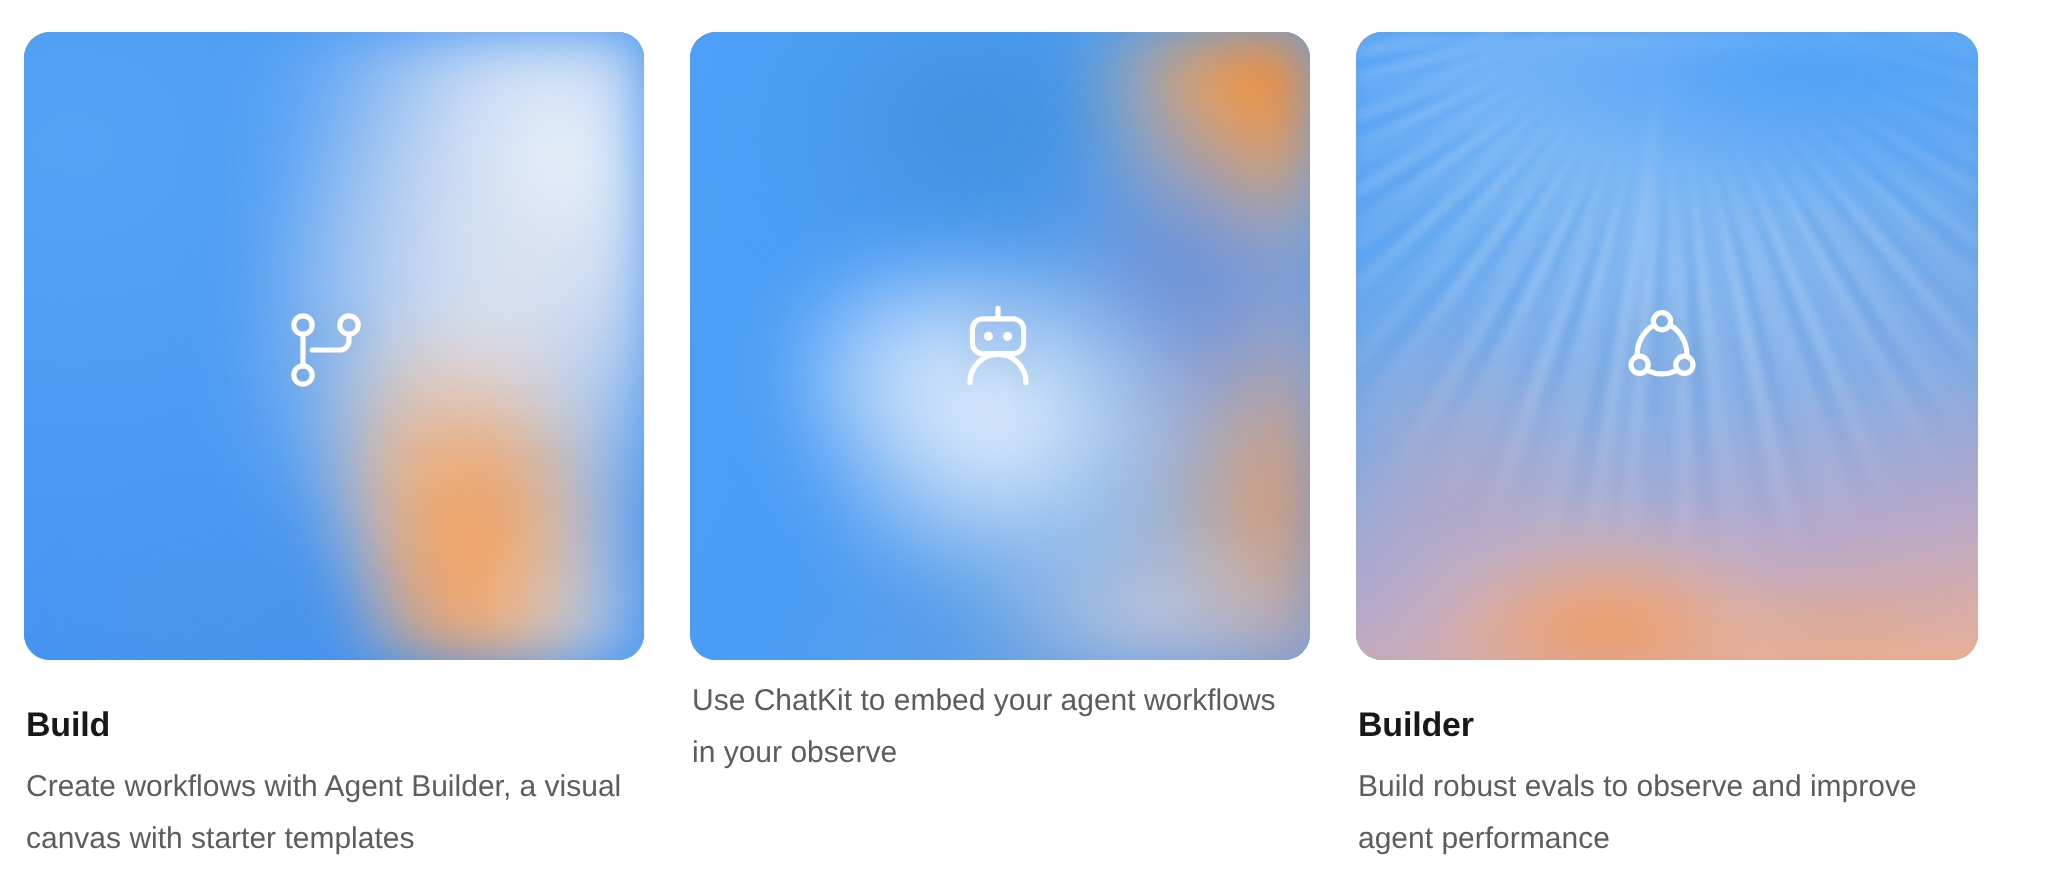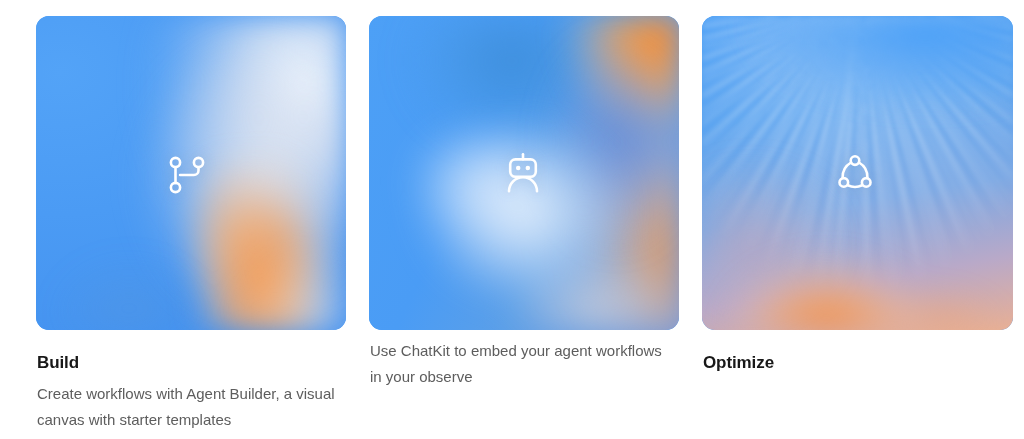--- a/index.html
+++ b/index.html
@@ -12,21 +12,21 @@
     height: 439px;
     font-family: "Liberation Sans", sans-serif;
     -webkit-font-smoothing: antialiased;
     overflow: hidden;
   }
 
   .feature-grid {
     display: grid;
     grid-template-columns: 310px 310px 311px;
     column-gap: 23px;
-    padding: 16px 0 0 36px;
+    padding: 16px 0 0 12px;
     box-sizing: border-box;
   }
 
   .feature-card {
     width: 100%;
   }
 
   .card-art {
     position: relative;
     width: 100%;
@@ -232,16 +232,17 @@
         <svg viewBox="0 0 44 44" fill="none" xmlns="http://www.w3.org/2000/svg">
           <circle cx="22" cy="8.6" r="4.3" stroke="currentColor" stroke-width="2.6"></circle>
           <circle cx="33.2" cy="30.4" r="4.3" stroke="currentColor" stroke-width="2.6"></circle>
           <circle cx="10.8" cy="30.4" r="4.3" stroke="currentColor" stroke-width="2.6"></circle>
           <path d="M26.0 10.5 A17 17 0 0 1 34.4 25.6" stroke="currentColor" stroke-width="2.6" stroke-linecap="round"></path>
           <path d="M29.2 33.3 A17 17 0 0 1 14.8 33.3" stroke="currentColor" stroke-width="2.6" stroke-linecap="round"></path>
           <path d="M9.6 25.6 A17 17 0 0 1 18.0 10.5" stroke="currentColor" stroke-width="2.6" stroke-linecap="round"></path>
         </svg>
       </div>
     </div>
-    <div class="card-title">Optimize</div>
+    <div class="card-title">Builder</div>
+    <div class="card-desc">Build robust evals to observe and improve agent performance</div>
   </div>
 
 </div>
 
 </body></html>

